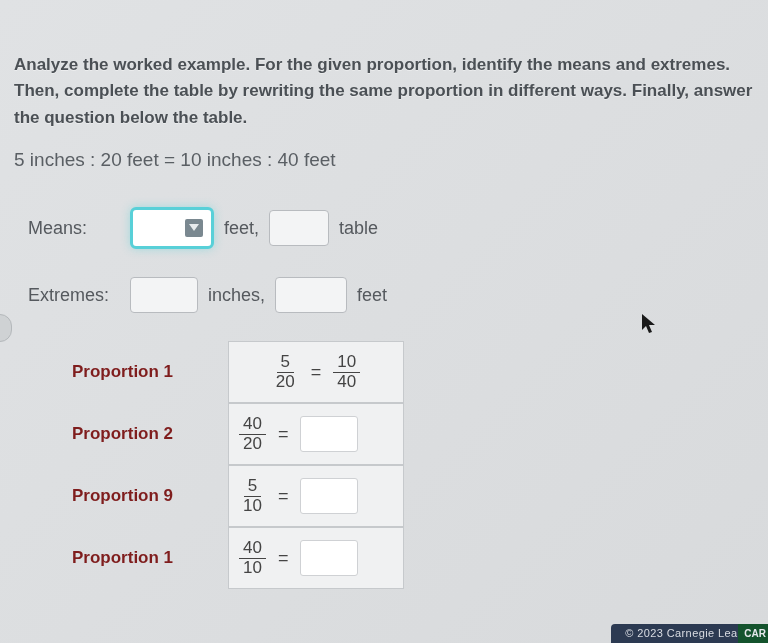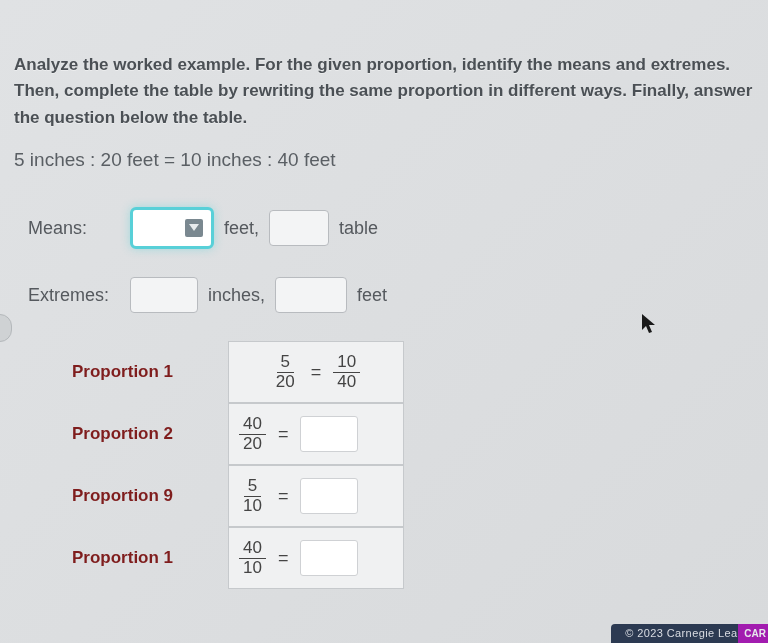--- a/index.html
+++ b/index.html
@@ -143,21 +143,21 @@
     color: #d9dce2;
     font-size: 11px;
     padding: 3px 4px 4px 14px;
     border-top-left-radius: 4px;
     letter-spacing: 0.4px;
   }
   .footer-corner {
     position: absolute;
     right: 0;
     bottom: 0;
-    background: #a21caf;
+    background: #14532d;
     color: #e6e8ec;
     font-size: 10px;
     font-weight: 700;
     padding: 4px 2px 4px 6px;
   }
 </style>
 </head>
 <body>
 
 <div class="content">

